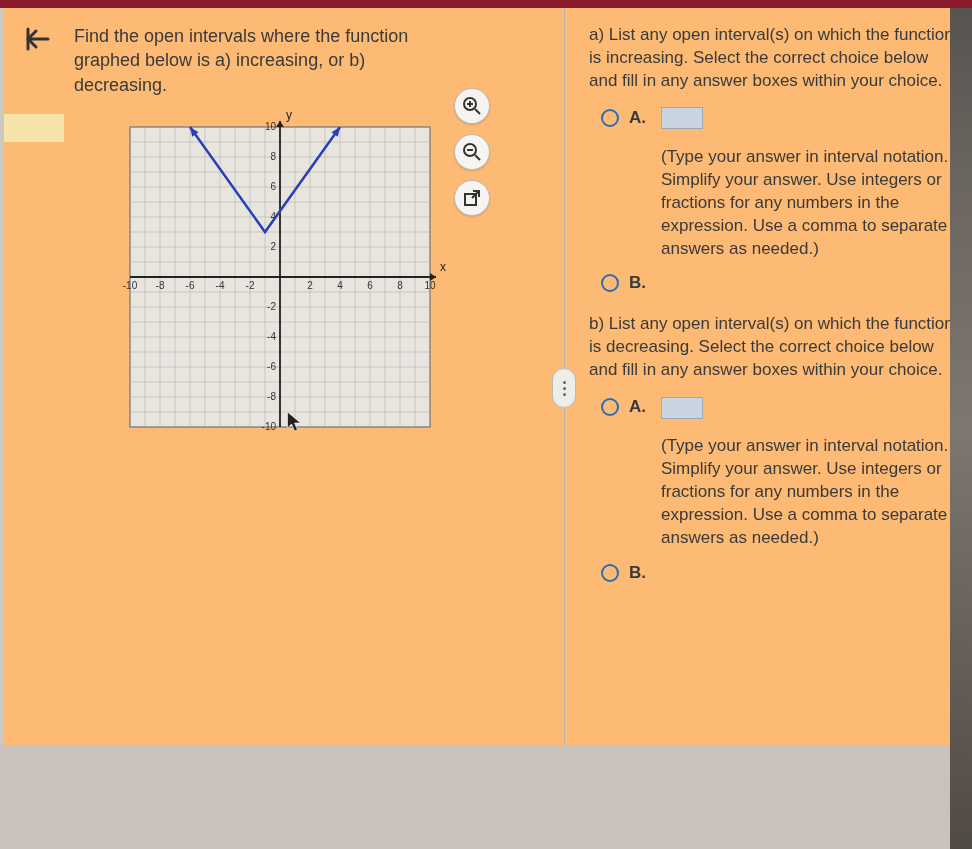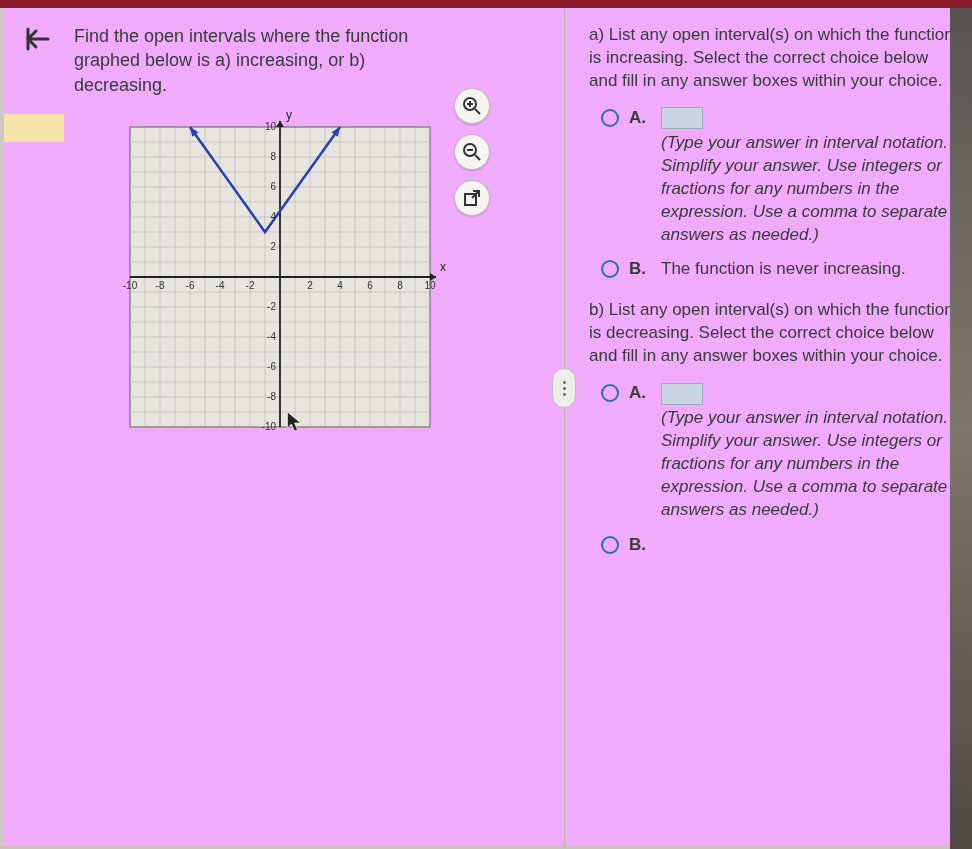--- a/index.html
+++ b/index.html
@@ -1,39 +1,39 @@
 <!DOCTYPE html>
 <html><head>
 <meta charset="utf-8">
 <style>
 * { box-sizing: border-box; margin: 0; padding: 0; }
 body { font-family: Arial, Helvetica, sans-serif; background: #c8c2bb; width: 972px; height: 849px; overflow: hidden; position: relative; }
 .topbar { height: 8px; background: #8b1a2a; }
-.main { display: flex; height: 838px; background: #f0abfc; }
+.main { display: flex; height: 737px; background: #fdba74; }
 .left-edge { width: 4px; background: #ccc7c0; }
 .left-col { width: 560px; padding: 16px 10px 10px 10px; position: relative; }
 .yellow-tab { position: absolute; left: 0; top: 106px; width: 60px; height: 28px; background: #f5e3a8; }
 .back-icon { display: inline-block; vertical-align: top; margin-right: 8px; }
 .header { display: flex; align-items: flex-start; gap: 12px; padding-left: 10px; }
 .question-text { font-size: 18px; line-height: 1.35; color: #3a3a3a; max-width: 360px; }
 .graph-wrap { margin: 10px 0 0 96px; position: relative; width: 340px; height: 340px; }
 .tools-col { position: absolute; left: 450px; top: 80px; display: flex; flex-direction: column; gap: 10px; }
 .tool-btn { width: 36px; height: 36px; border-radius: 18px; background: #f5f4f0; border: 1px solid #bbb; display: flex; align-items: center; justify-content: center; cursor: pointer; box-shadow: 0 1px 2px rgba(0,0,0,0.15); }
 .divider { width: 1px; background: #b8b3ab; margin: 0; position: relative; }
 .mid-handle { position: absolute; left: -12px; top: 360px; width: 24px; height: 40px; border-radius: 12px; background: #efede8; border: 1px solid #bbb; display: flex; flex-direction: column; align-items: center; justify-content: center; gap: 3px; cursor: pointer; }
 .mid-handle .dot { width: 3px; height: 3px; background: #666; border-radius: 50%; }
 .right-col { flex: 1; padding: 16px 18px 10px 24px; color: #3a3a3a; font-size: 17px; line-height: 1.35; }
 .right-col p { margin-bottom: 14px; }
 .choice-group { margin: 10px 0 18px 12px; }
 .choice { display: flex; align-items: flex-start; gap: 10px; margin-bottom: 12px; }
 .radio { width: 18px; height: 18px; border: 2px solid #2a6db3; border-radius: 50%; flex-shrink: 0; margin-top: 2px; cursor: pointer; }
 .choice-label { font-weight: bold; width: 22px; flex-shrink: 0; }
 .choice-body { flex: 1; }
 .answer-box { display: inline-block; width: 42px; height: 22px; background: #c8d4e0; border: 1px solid #9aaab9; vertical-align: middle; }
-.hint { margin-top: 2px; font-style: italic; }
+.hint { margin-top: 16px; }
 .right-photo { position: absolute; right: 0; top: 8px; width: 22px; height: 841px; background: linear-gradient(#575350,#6b655f 20%,#7e776f 50%,#504a44); }
 .chart-svg { width: 100%; height: 100%; }
 </style>
 </head>
 <body>
 
 <div class="topbar"></div>
 <div class="main">
   <div class="left-edge"></div>
 
@@ -167,21 +167,20 @@
         <div class="radio"></div>
         <div class="choice-label">A.</div>
         <div class="choice-body">
           <span class="answer-box"></span>
           <div class="hint">(Type your answer in interval notation. Simplify your answer. Use integers or fractions for any numbers in the expression. Use a comma to separate answers as needed.)</div>
         </div>
       </div>
       <div class="choice">
         <div class="radio"></div>
         <div class="choice-label">B.</div>
-        <div class="choice-body">The function is never increasing.</div>
       </div>
     </div>
 
     <p>b) List any open interval(s) on which the function is decreasing. Select the correct choice below and fill in any answer boxes within your choice.</p>
     <div class="choice-group">
       <div class="choice">
         <div class="radio"></div>
         <div class="choice-label">A.</div>
         <div class="choice-body">
           <span class="answer-box"></span>

